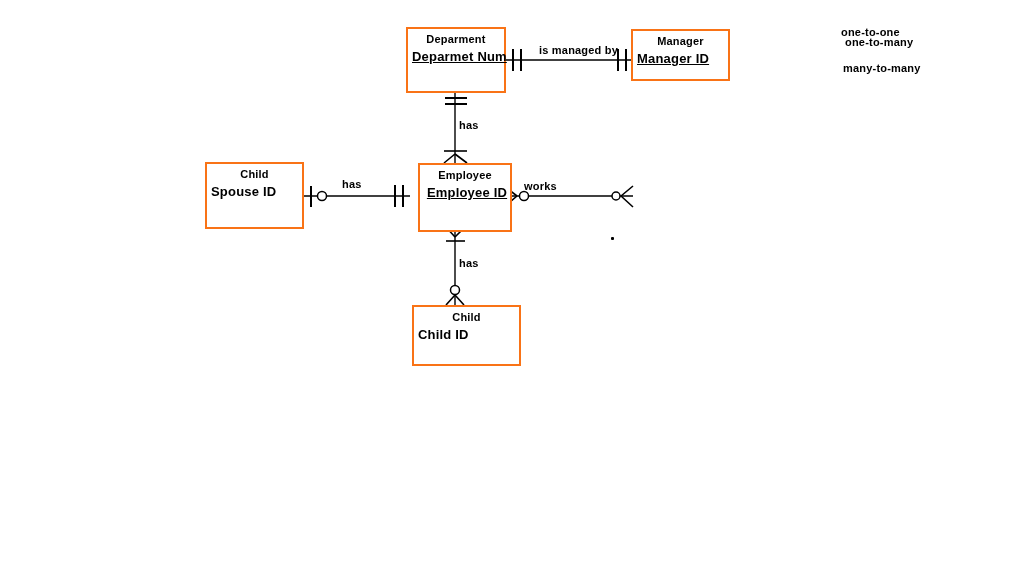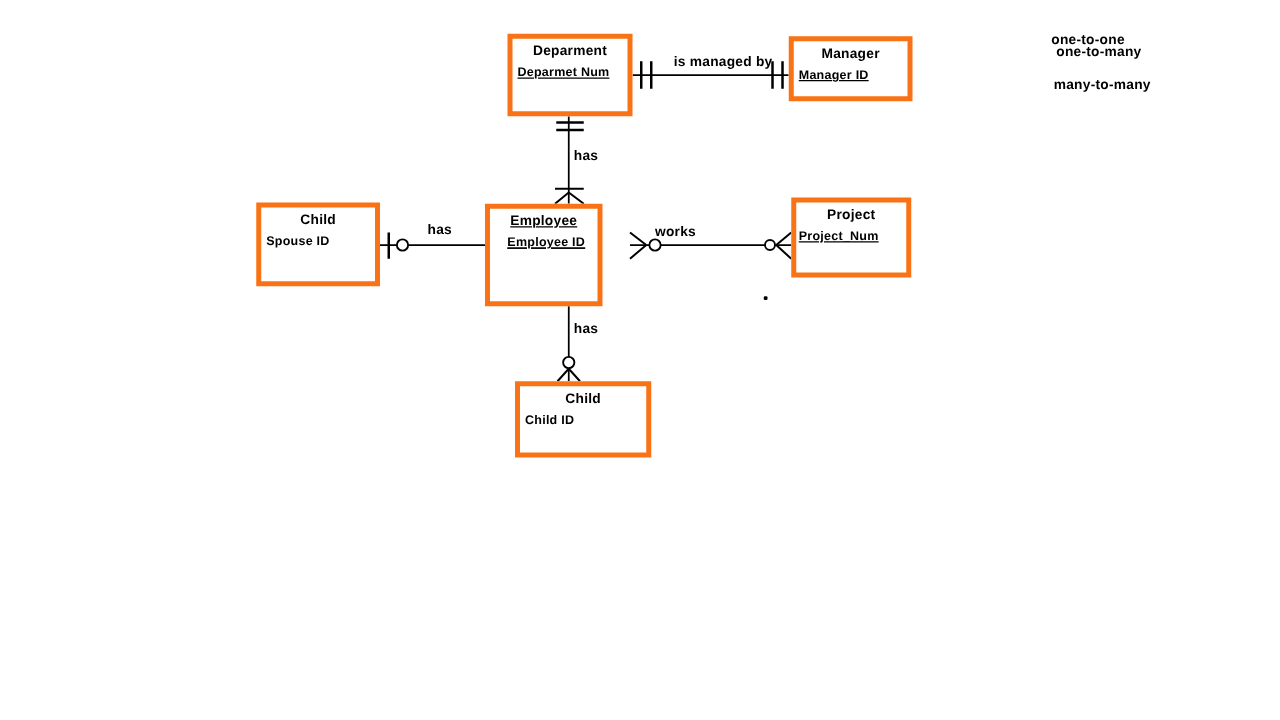--- a/index.html
+++ b/index.html
@@ -1,29 +1,29 @@
 <!DOCTYPE html>
 <html><head>
 <meta charset="utf-8">
 <style>
   html,body{margin:0;padding:0;background:#fff;}
   #canvas{
     position:relative;width:1024px;height:576px;background:#ffffff;
     font-family:"Liberation Sans",sans-serif;overflow:hidden;
   }
   .entity{
-    position:absolute;background:#ffffff;border:4px solid #f97316;
+    position:absolute;background:#ffffff;border:2px solid #f97316;
     box-sizing:border-box;color:#000;
   }
   .entity .title{
     text-align:center;font-weight:700;font-size:11px;line-height:12px;
     padding-top:4px;letter-spacing:0.2px;
   }
   .entity .attr{
-    font-weight:700;font-size:10px;line-height:12px;
+    font-weight:700;font-size:13px;line-height:12px;
     padding:6px 0 0 4px;letter-spacing:0.2px;white-space:nowrap;
   }
   .rel-label{
     position:absolute;font-weight:700;font-size:11px;color:#000;
     letter-spacing:0.2px;white-space:nowrap;
   }
   .legend-item{
     position:absolute;font-weight:700;font-size:11px;color:#000;
     letter-spacing:0.2px;white-space:nowrap;
   }
@@ -91,29 +91,25 @@
   <div class="entity" style="left:631px;top:29px;width:99px;height:52px;">
     <div class="title">Manager</div>
     <div class="attr" style="text-decoration: underline;">Manager ID</div>
   </div>
 
   <div class="entity" style="left:205px;top:162px;width:99px;height:67px;">
     <div class="title">Child</div>
     <div class="attr">Spouse ID</div>
   </div>
 
-  <div class="entity" style="left:388px;top:163px;width:94px;height:82px;text-decoration:underline;">
+  <div class="entity" style="left:418px;top:163px;width:94px;height:69px;">
     <div class="title">Employee</div>
     <div class="attr" style="text-decoration: underline; text-align: center;">Employee ID</div>
   </div>
 
-  <div class="entity" style="left:633px;top:158px;width:96px;height:64px;">
-    <div class="title">Project</div>
-    <div class="attr" style="padding-left: 2px; text-decoration: underline;">Project_Num</div>
-  </div>
 
   <div class="entity" style="left:412px;top:305px;width:109px;height:61px;">
     <div class="title">Child</div>
     <div class="attr">Child ID</div>
   </div>
 
   <div class="rel-label" style="left:539px;top:44px;">is managed by</div>
   <div class="rel-label" style="left:459px;top:119px;">has</div>
   <div class="rel-label" style="left:342px;top:178px;">has</div>
   <div class="rel-label" style="left:524px;top:180px;">works</div>

